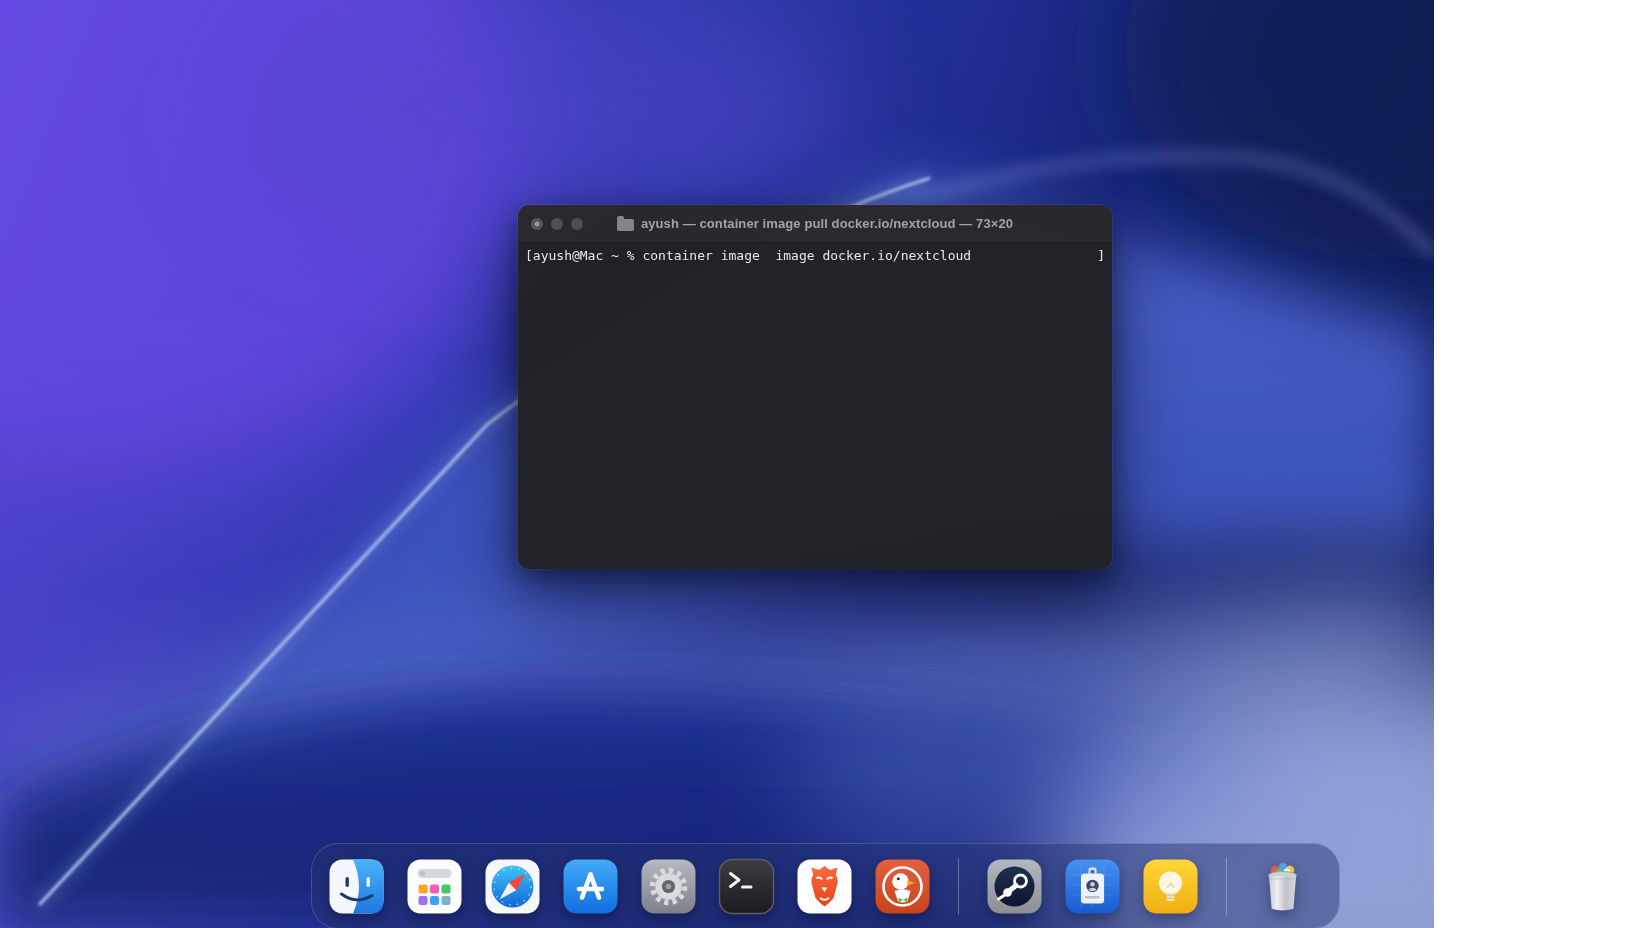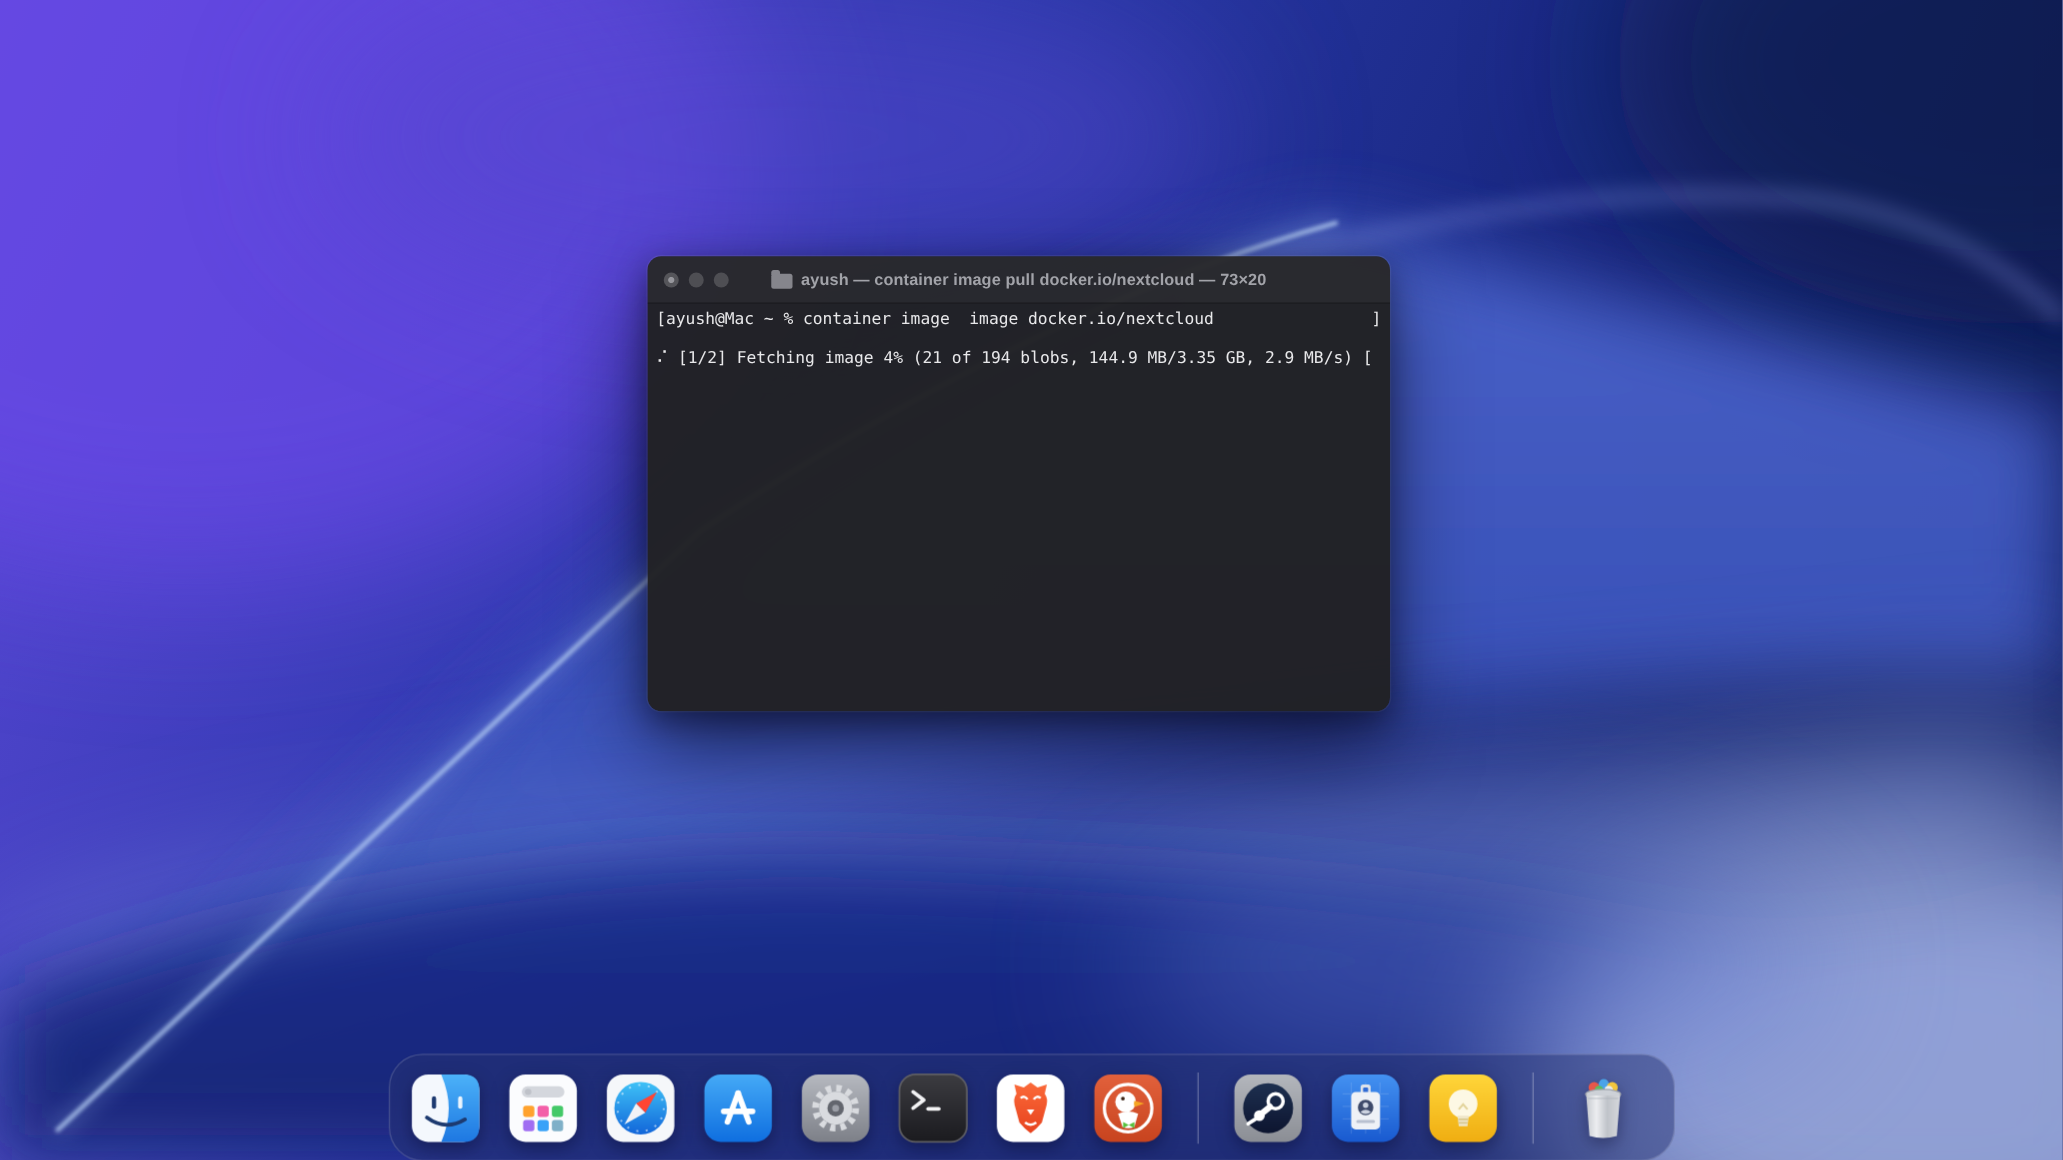--- a/index.html
+++ b/index.html
@@ -1,17 +1,17 @@
 <!DOCTYPE html>
 <html><head>
 <meta charset="utf-8">
 <style>
   * { margin:0; padding:0; box-sizing:border-box; }
   html,body { width:1650px; height:928px; overflow:hidden; font-family:"Liberation Sans",sans-serif; }
-  .desktop { position:relative; width:1650px; height:928px; overflow:hidden; background:#1c2a78; }
+  .desktop { position:relative; width:1434px; height:928px; overflow:hidden; background:#1c2a78; }
   .wallpaper { position:absolute; inset:0; width:100%; height:100%; display:block; }
 
   
   .window {
     position:absolute; left:518px; top:205px; width:594px; height:364px;
     border-radius:11px; background:rgba(33,33,35,0.97);
     box-shadow:0 30px 70px rgba(0,0,15,0.55), 0 8px 24px rgba(0,0,15,0.4), 0 0 0 1px rgba(255,255,255,0.09);
     overflow:hidden;
   }
   .titlebar {
@@ -120,21 +120,20 @@
         <span class="light"></span>
       </div>
       <div class="title-wrap">
         <span class="folder-icon"></span>
         <span class="title">ayush — container image pull docker.io/nextcloud — 73×20</span>
       </div>
     </div>
     <div class="term-content">
       <div class="term-line prompt-line"><span>[</span><span>ayush@Mac ~ % container image  image docker.io/nextcloud</span><span class="mark-close">]</span></div>
       <div class="term-line"></div>
-      <div class="term-line">⠌ [1/2] Fetching image 4% (21 of 194 blobs, 144.9 MB/3.35 GB, 2.9 MB/s) [</div>
     </div>
   </div>
 
   <div class="dock">
 
     <div class="dock-icon">
       <svg viewBox="0 0 57 57">
         <defs>
             <linearGradient id="fb" x1="0" y1="0" x2="0" y2="1">
               <stop offset="0" stop-color="#4cb2f9"></stop>

